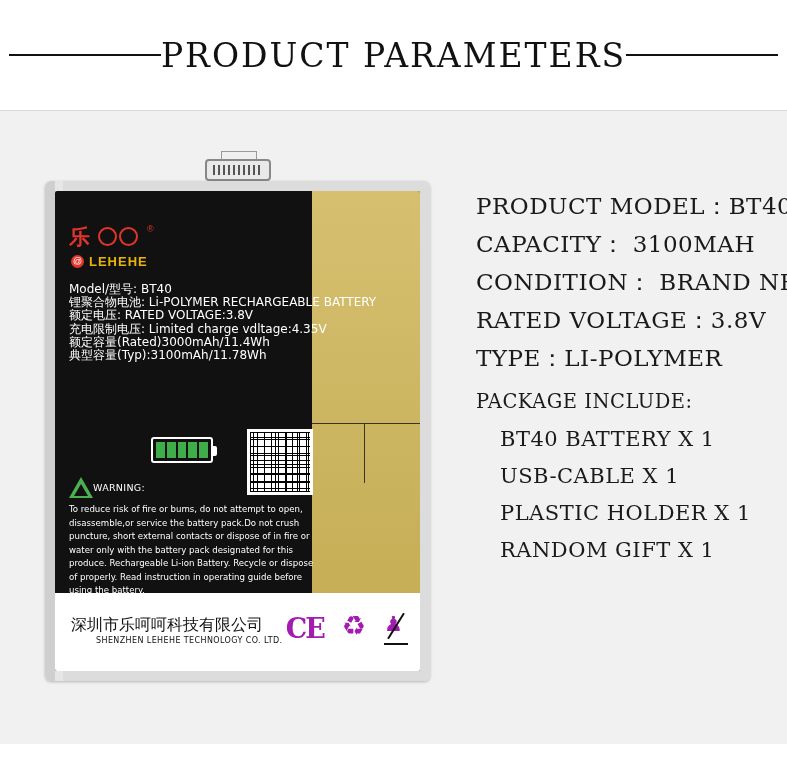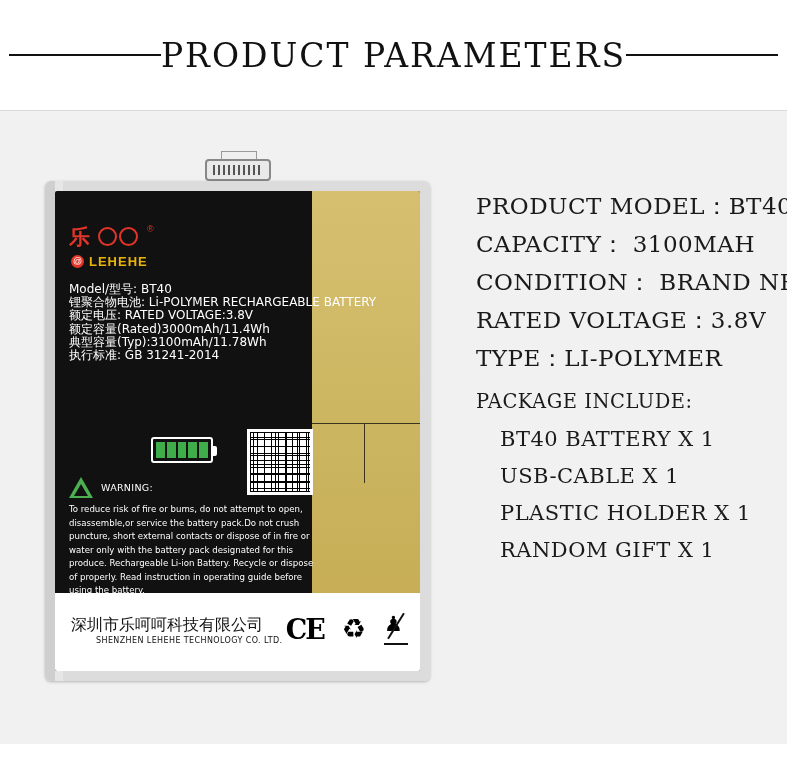--- a/index.html
+++ b/index.html
@@ -297,21 +297,20 @@
       linear-gradient(transparent 5px, #000 5px, #000 6px, transparent 6px);
     background-size: 7px 7px, 7px 7px, 11px 11px, 9px 9px;
   }
 
   .warn-row {
     position: absolute;
     left: 14px;
     top: 286px;
     display: flex;
     align-items: center;
-    gap: 8px;
   }
   .warn-tri {
     width: 0; height: 0;
     border-left: 12px solid transparent;
     border-right: 12px solid transparent;
     border-bottom: 21px solid transparent;
     position: relative;
   }
   .warn-tri:before {
     content: "";
@@ -364,23 +363,22 @@
     font-size: 8px;
     color: #111;
     letter-spacing: 0.4px;
     margin-left: 25px;
   }
   .cert-row {
     position: absolute;
     right: 12px;
     top: 10px;
     display: flex;
-    align-items: center;
     gap: 18px;
-    color: #000000;
+    color: #a21caf;
   }
   .ce-mark {
     font-family: "DejaVu Serif", serif;
     font-size: 27px;
     font-weight: bold;
     letter-spacing: -2px;
   }
   .recycle-mark {
     font-size: 27px;
     line-height: 27px;
@@ -481,23 +479,23 @@
           </div>
           <div style="position:absolute;left:16px;top:66px;display:flex;align-items:center;">
             <span class="logo-badge">@</span>
             <span class="logo-word">LEHEHE</span>
           </div>
 
           <div class="spec-block">
             <div class="spec-line">Model/型号: BT40</div>
             <div class="spec-line">锂聚合物电池: Li-POLYMER RECHARGEABLE BATTERY</div>
             <div class="spec-line">额定电压: RATED VOLTAGE:3.8V</div>
+            <div class="spec-line">充电限制电压: Limited charge vdltage:4.35V</div>
             <div class="spec-line">额定容量(Rated)3000mAh/11.4Wh</div>
             <div class="spec-line">典型容量(Typ):3100mAh/11.78Wh</div>
-            <div class="spec-line">执行标准: GB 31241-2014</div>
           </div>
 
           <div class="battery-icon">
             <div class="cells">
                 <i></i>
                 <i></i>
                 <i></i>
                 <i></i>
                 <i></i>
               </div>

